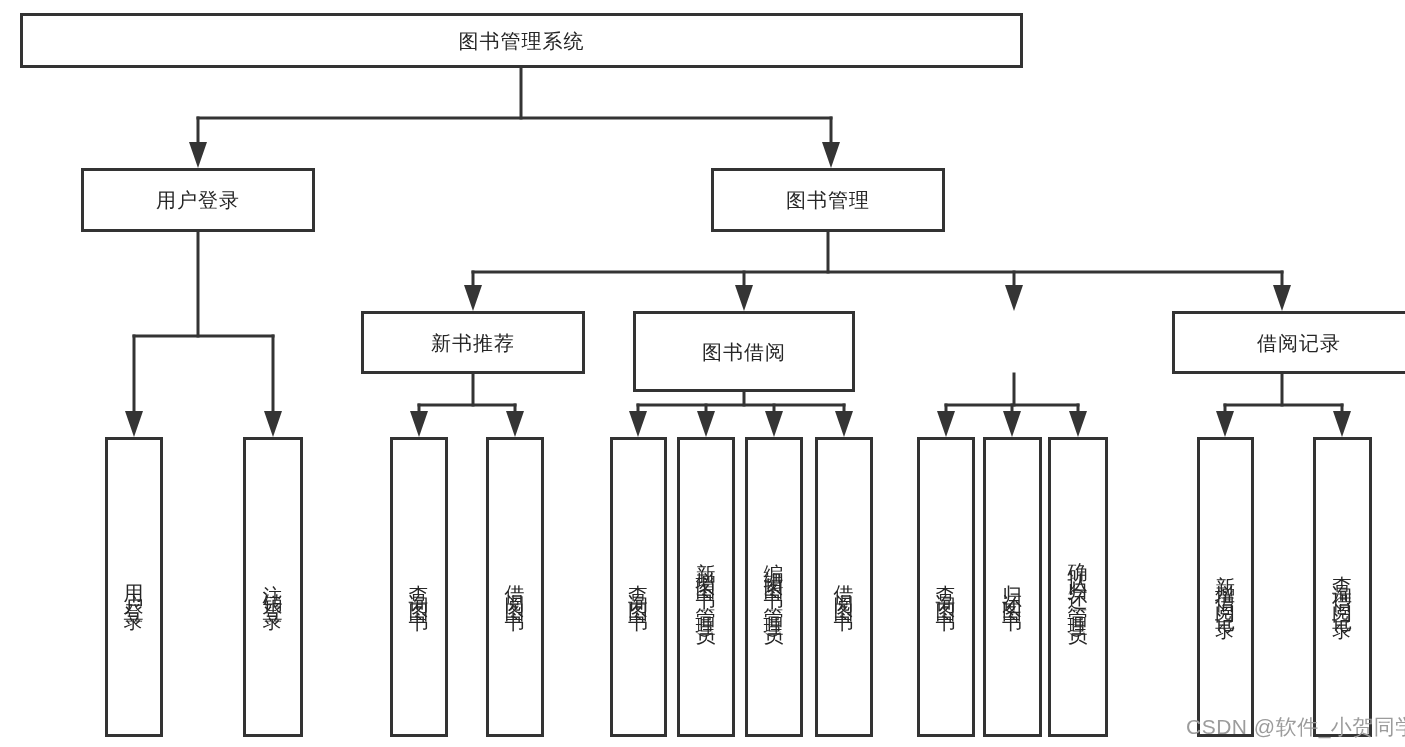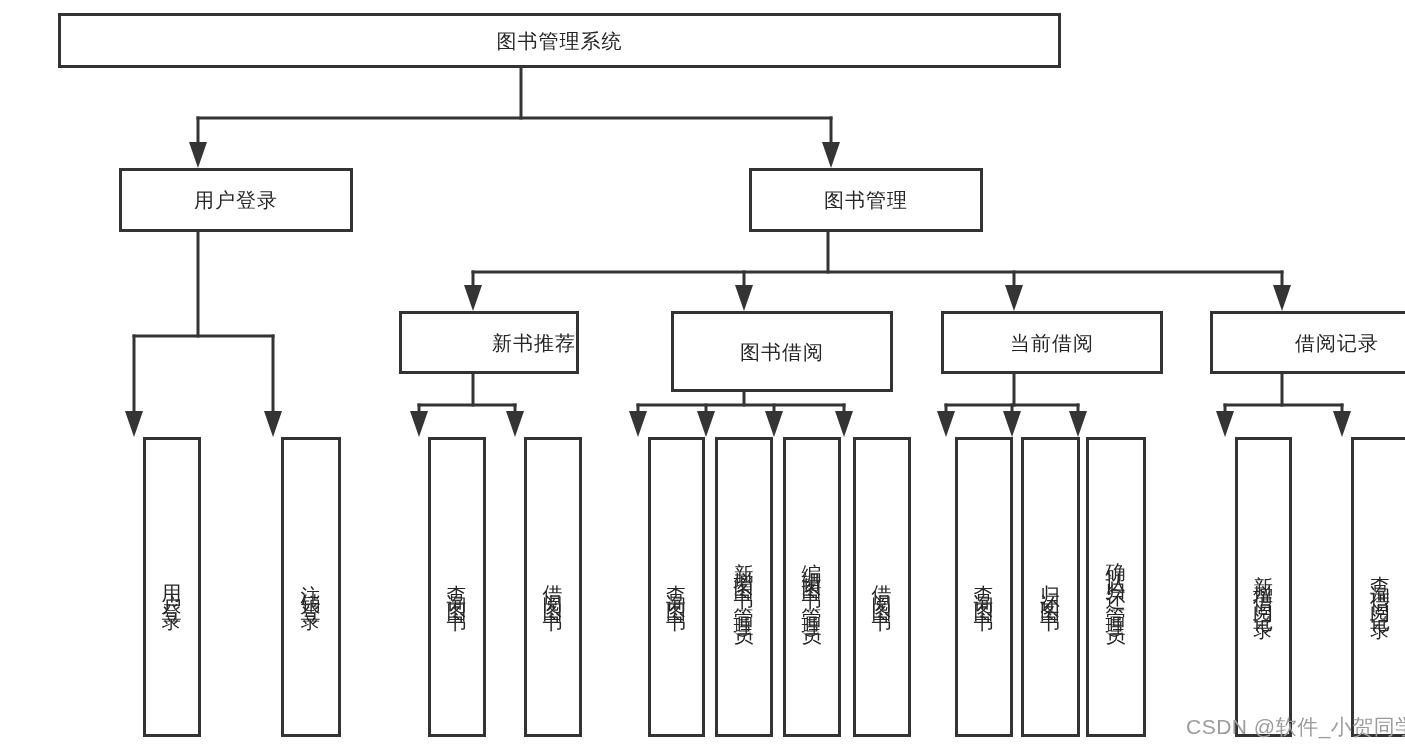--- a/index.html
+++ b/index.html
@@ -5,21 +5,21 @@
   html,body{margin:0;padding:0;background:#ffffff;}
   body{
     width:1405px;height:747px;position:relative;overflow:hidden;
     font-family:"Liberation Sans","DejaVu Sans",sans-serif;
   }
   #diagram{position:absolute;left:0;top:0;width:1405px;height:747px;}
   #connector-layer{position:absolute;left:0;top:0;}
   .node{
     position:absolute;box-sizing:border-box;background:#ffffff;
     border:3px solid #333333;display:flex;align-items:center;justify-content:center;
-    color:#262626;font-size:20px;line-height:1;z-index:2;margin-left:38px;
+    color:#262626;font-size:20px;line-height:1;z-index:2;
   }
   .node .label{white-space:nowrap;letter-spacing:1px;}
   .node.vertical .label{
     writing-mode:vertical-rl;text-orientation:mixed;
     letter-spacing:9px;white-space:normal;
   }
   #watermark{
     position:absolute;left:1186px;top:713px;z-index:3;
     font-size:21px;letter-spacing:0.5px;white-space:nowrap;
   }
@@ -85,28 +85,25 @@
 
 <div class="node" style="left: 20px; top: 13px; width: 1003px; height: 55px;">
       <span class="label">图书管理系统</span>
     </div>
     <div class="node" style="left: 81px; top: 168px; width: 234px; height: 64px;">
       <span class="label">用户登录</span>
     </div>
     <div class="node" style="left: 711px; top: 168px; width: 234px; height: 64px;">
       <span class="label">图书管理</span>
     </div>
-    <div class="node" style="left: 361px; top: 311px; width: 180px; height: 63px; justify-content: flex-end;">
+    <div class="node" style="left: 361px; top: 311px; width: 224px; height: 63px;">
       <span class="label">新书推荐</span>
     </div>
     <div class="node" style="left: 633px; top: 311px; width: 222px; height: 81px;">
       <span class="label">图书借阅</span>
-    </div>
-    <div class="node" style="left: 903px; top: 311px; width: 222px; height: 63px;">
-      <span class="label">当前借阅</span>
     </div>
     <div class="node" style="left: 1172px; top: 311px; width: 254px; height: 63px;">
       <span class="label">借阅记录</span>
     </div>
     <div class="node vertical" style="left: 105px; top: 437px; width: 58px; height: 300px;">
       <span class="label">用户登录</span>
     </div>
     <div class="node vertical" style="left: 243px; top: 437px; width: 60px; height: 300px;">
       <span class="label">注销登录</span>
     </div>

